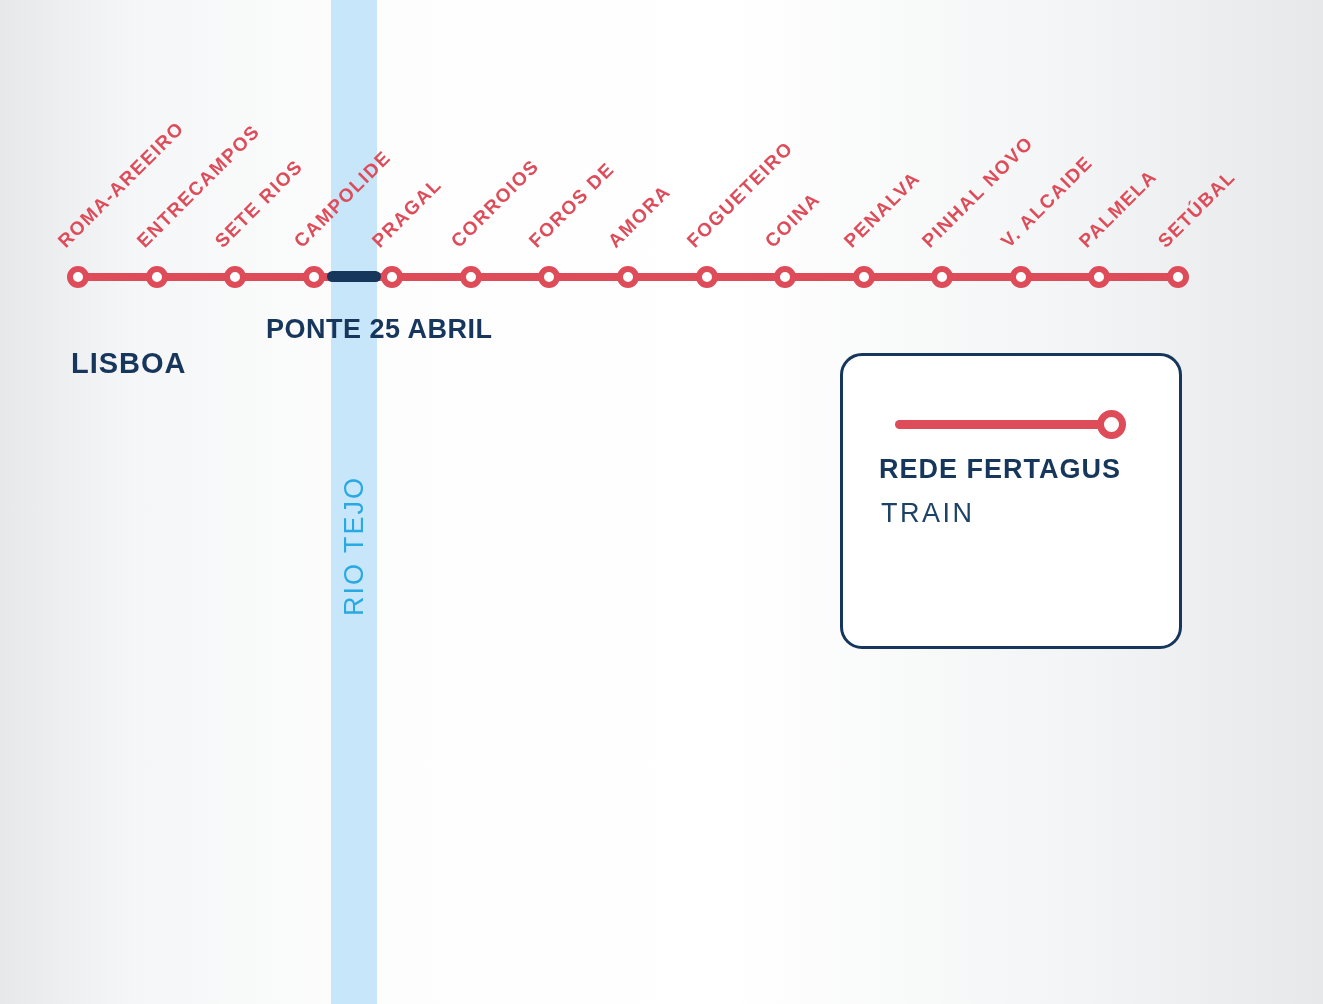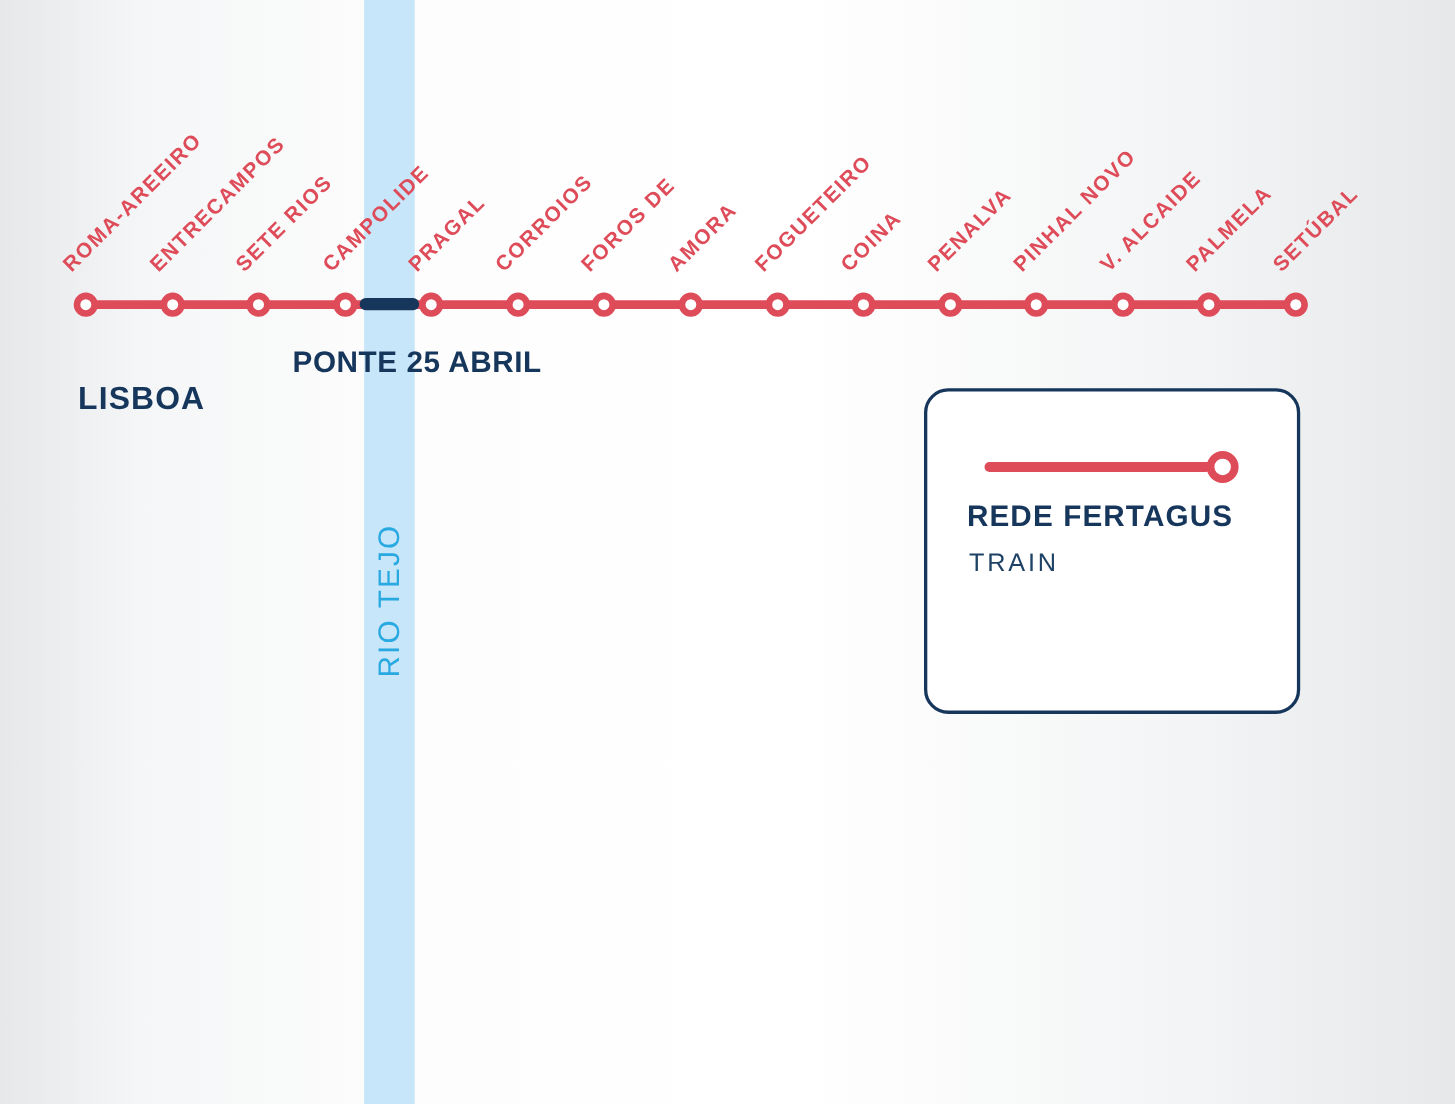--- a/index.html
+++ b/index.html
@@ -59,21 +59,21 @@
     background:#ffffff;border:3px solid var(--navy);border-radius:22px;
   }
   .legend-line-sample{position:absolute;left:52px;top:64px;width:206px;height:9px;background:var(--red);border-radius:4.5px;}
   .legend-terminus{position:absolute;left:254px;top:54px;width:29px;height:29px;border-radius:50%;background:#ffffff;border:7px solid var(--red);}
   .legend-title{
     position:absolute;left:36px;top:98px;
     color:var(--navy);font-size:27px;font-weight:800;letter-spacing:1px;white-space:nowrap;
   }
   .legend-subtitle{
     position:absolute;left:38px;top:142px;
-    color:var(--subtitle-navy);font-size:23px;font-weight:300;letter-spacing:2.5px;white-space:nowrap;
+    color:var(--subtitle-navy);font-size:27px;font-weight:300;letter-spacing:2.5px;white-space:nowrap;
   }
 </style>
 </head>
 <body>
 
 <div class="stage">
 
   <div class="river"></div>
   <div class="river-label">RIO TEJO</div>
 

